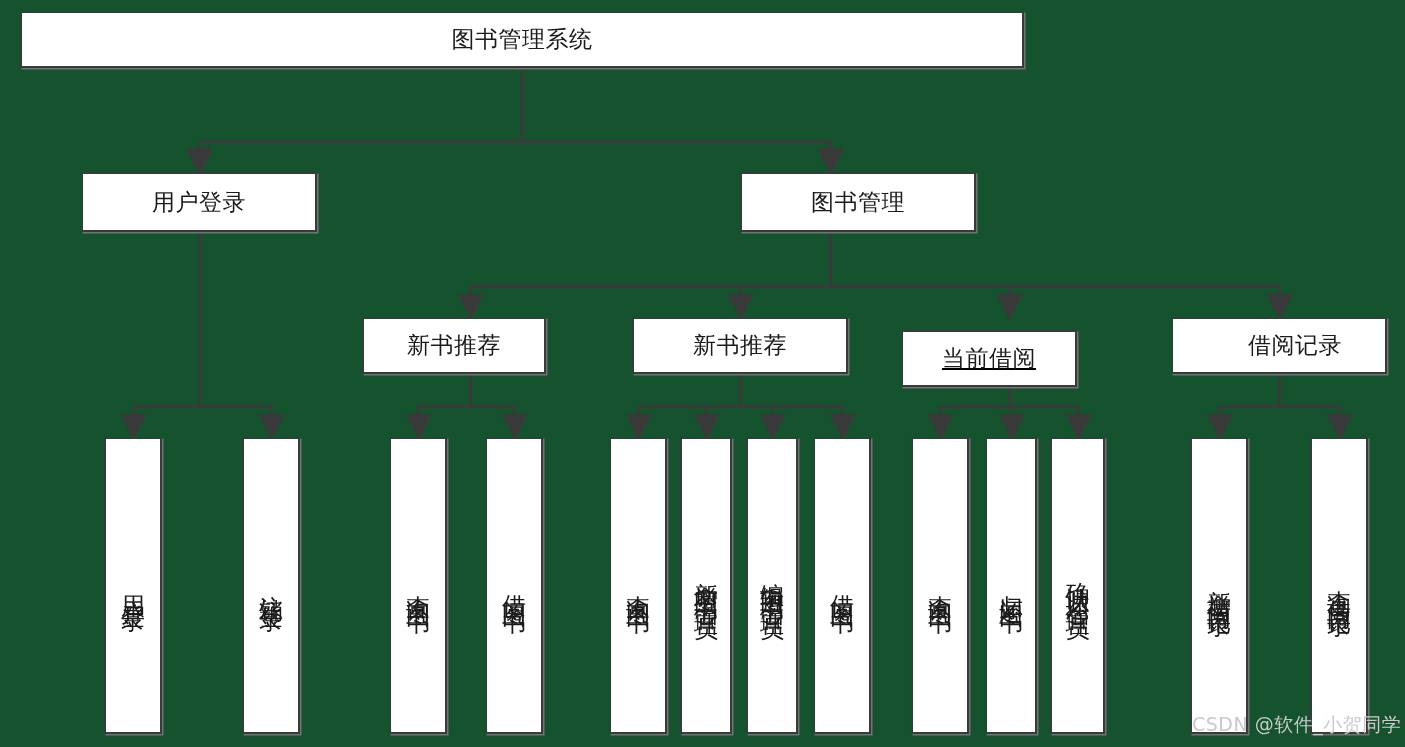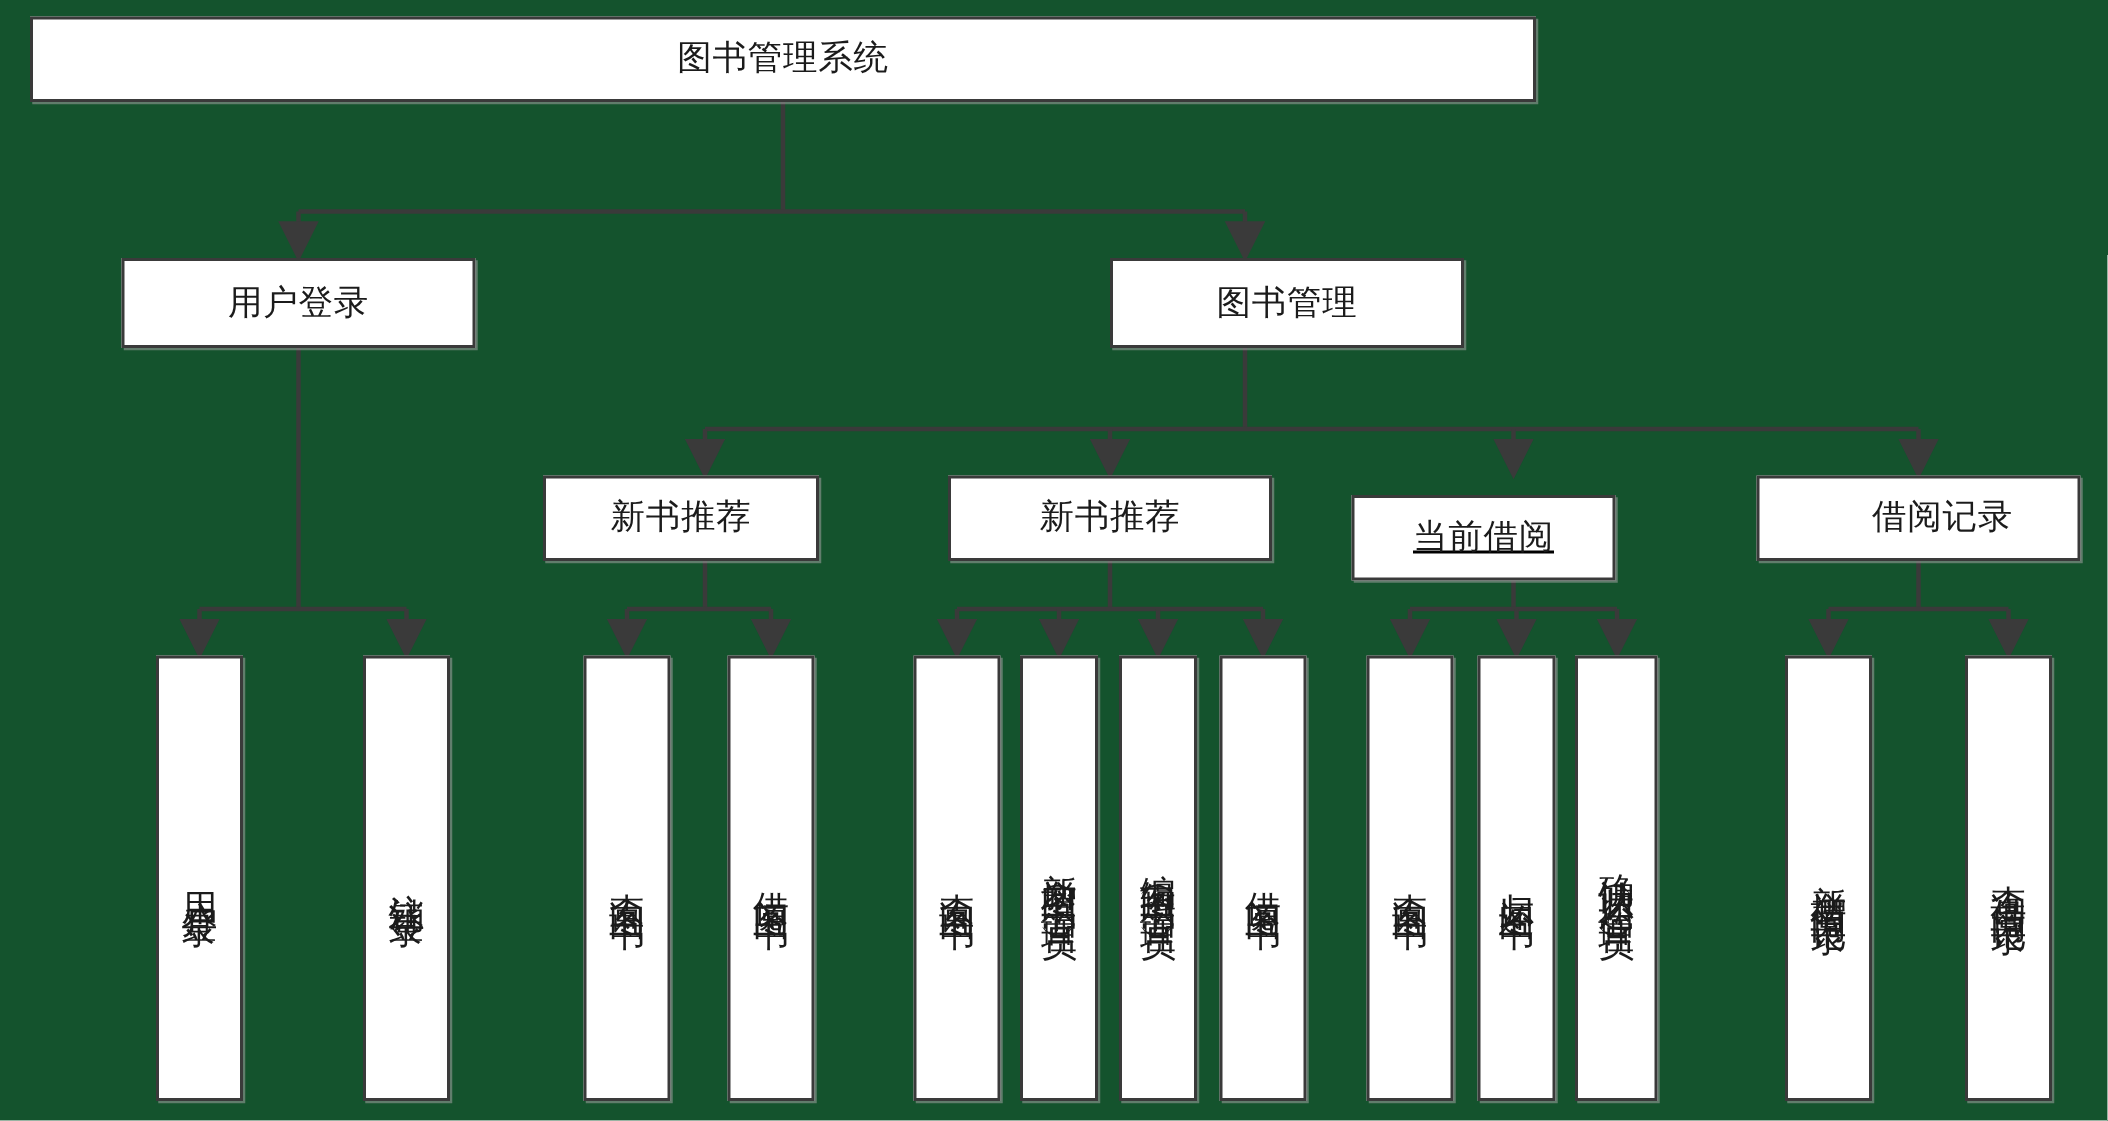--- a/index.html
+++ b/index.html
@@ -171,14 +171,15 @@
         <span class="label">确认归还（管理员）</span>
       </div>
       <div class="node vert" style="left: 1190px; top: 437px; width: 58px; height: 297px;">
         <span class="label">新增借阅记录</span>
       </div>
       <div class="node vert" style="left: 1310px; top: 437px; width: 58px; height: 297px;">
         <span class="label">查询借阅记录</span>
       </div>
     </div>
 
+  <div class="watermark" style="left: 1192px; top: 712px;">CSDN @软件_小贺同学</div>
 
 </div>
 
 </body></html>

